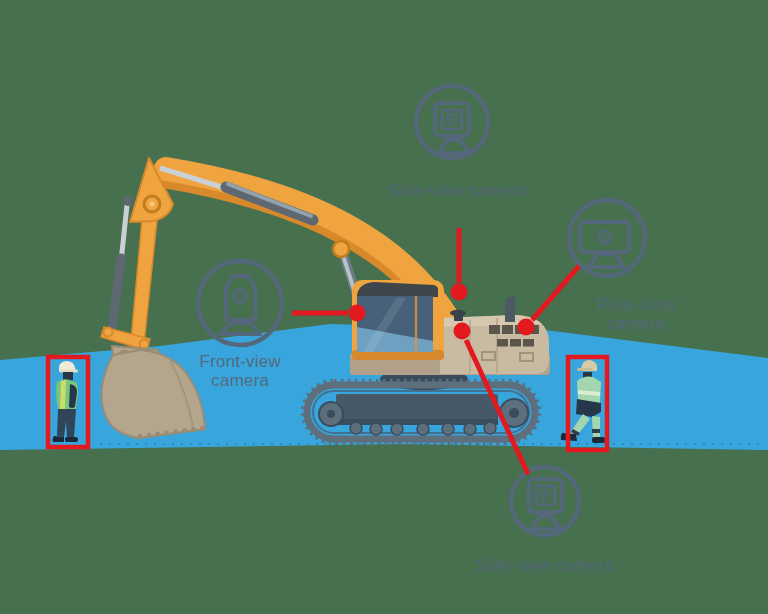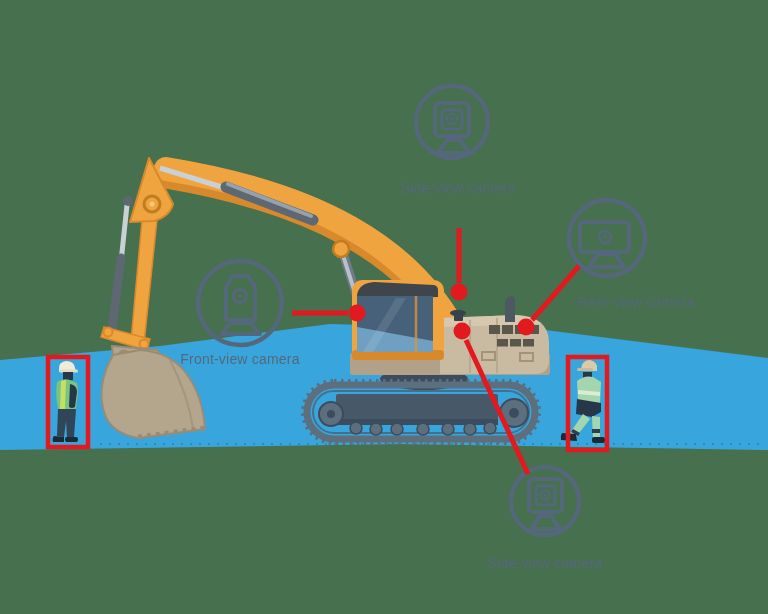--- a/index.html
+++ b/index.html
@@ -29,21 +29,21 @@
   html,body{margin:0;padding:0;}
   #stage{
     position:relative;width:768px;height:614px;overflow:hidden;
     background:var(--bg-green);
     font-family:"Liberation Sans","DejaVu Sans",sans-serif;
   }
   #scene{position:absolute;left:0;top:0;}
   .cam-label{
     position:absolute;transform:translateX(-50%);
     width:140px;text-align:center;
-    color:var(--slate);font-size:14px;line-height:1.12;font-weight:500;
+    color:var(--slate);font-size:17px;line-height:1.12;font-weight:500;
     letter-spacing:0.2px;white-space:normal;
   }
 </style>
 </head>
 <body>
 
 <div id="stage">
 
   <svg id="scene" width="768" height="614" viewBox="0 0 768 614">
 

